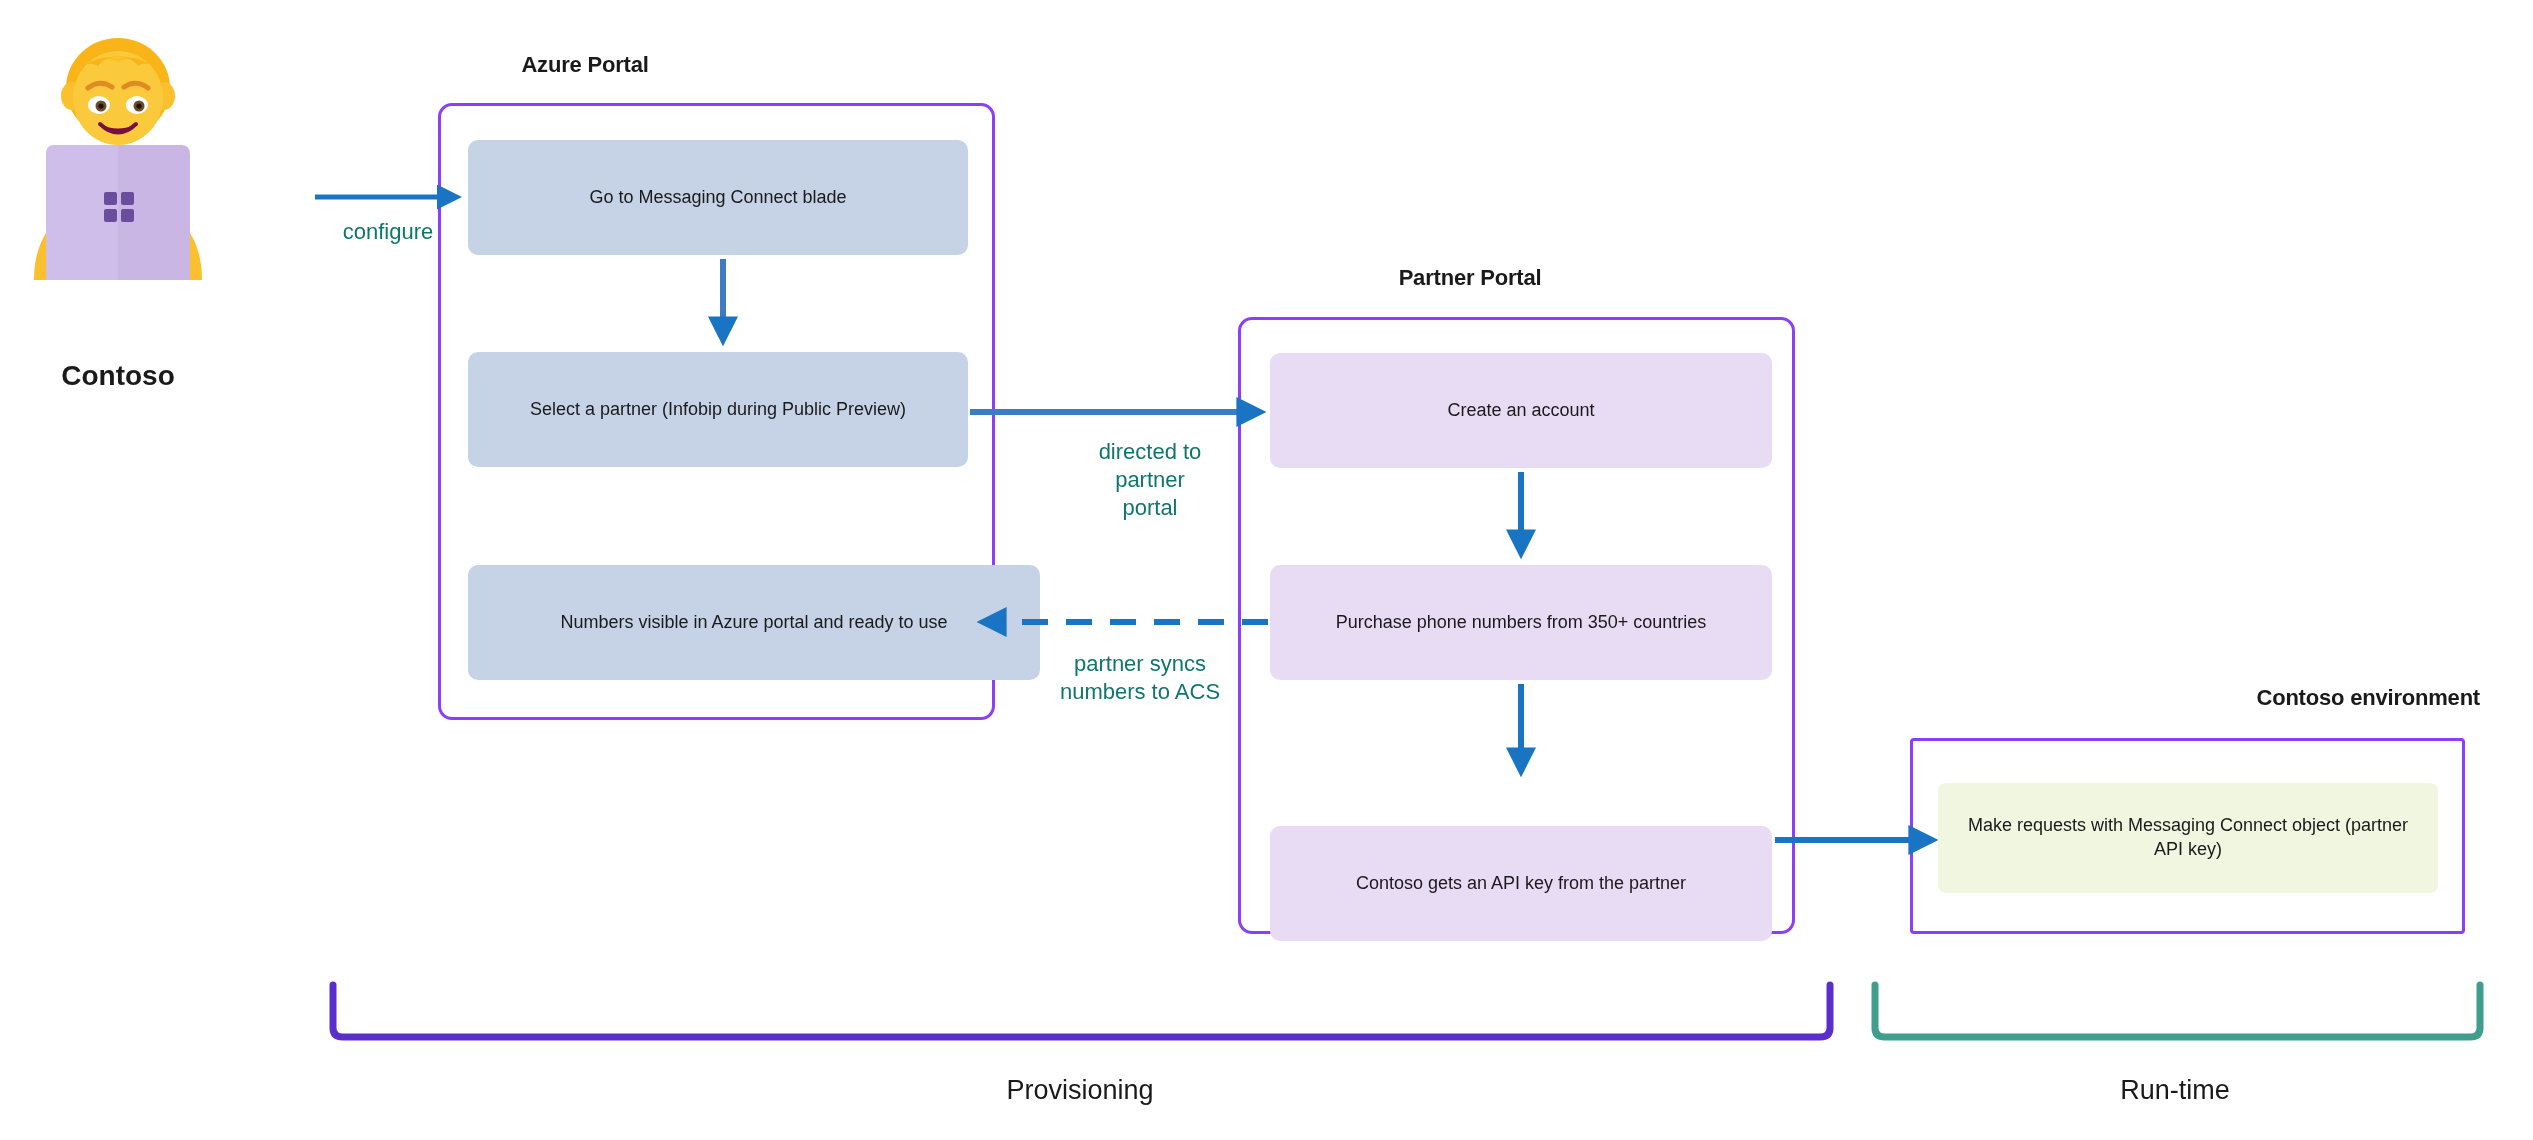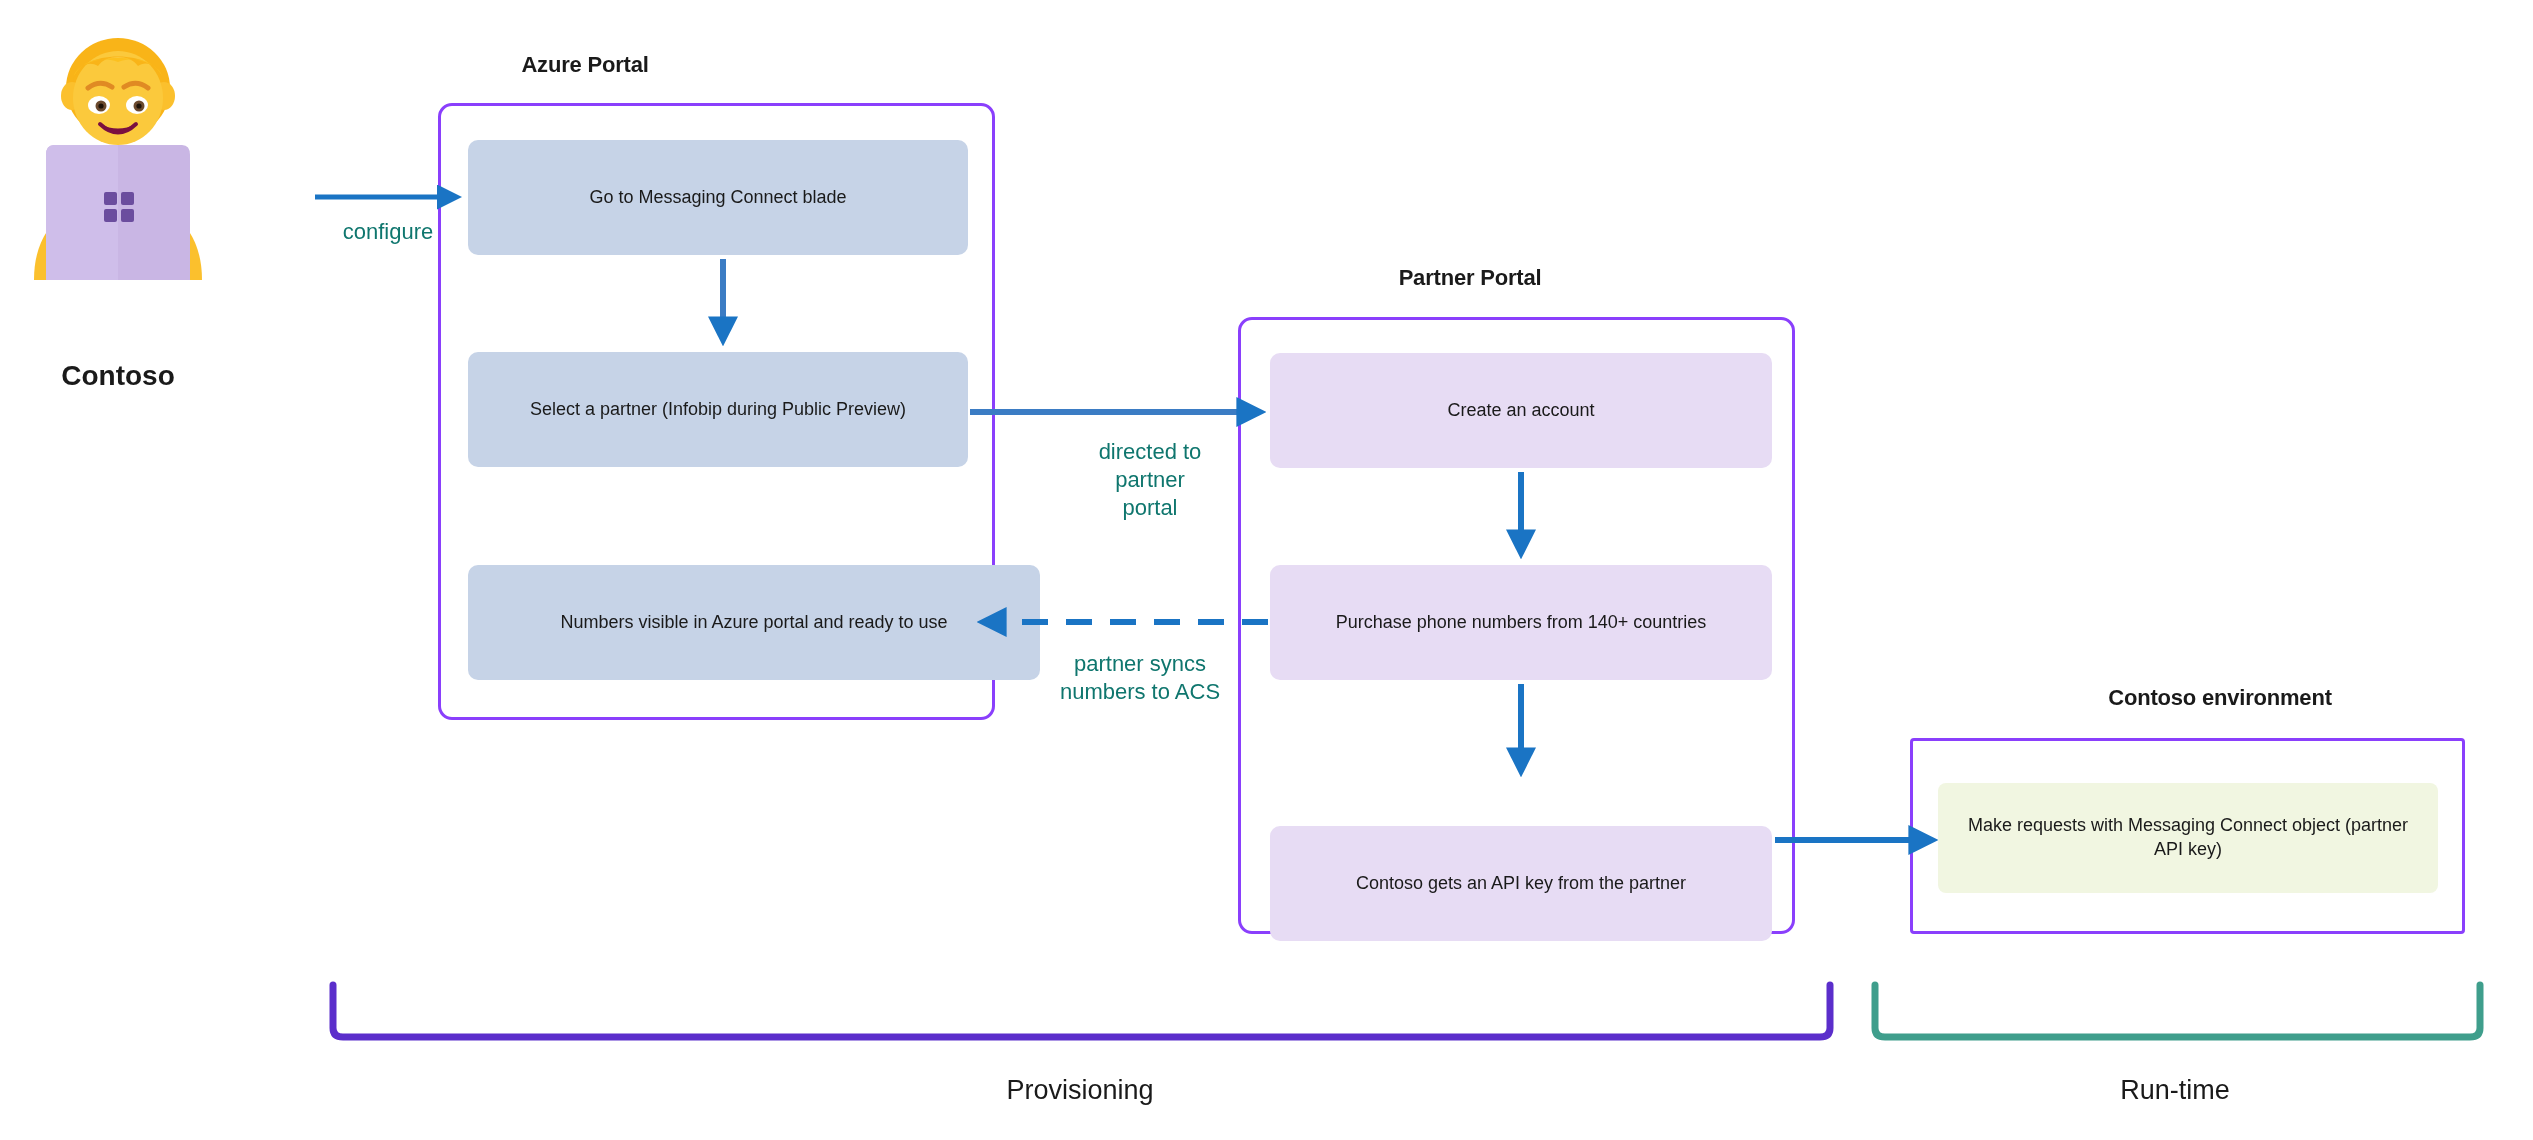--- a/index.html
+++ b/index.html
@@ -158,28 +158,28 @@
   </div>
 
   <div class="group-title" style="left:1290px; top:265px; width:360px;">Partner Portal</div>
   <div class="group-box" id="box-partner" style="left:1238px; top:317px; width:557px; height:617px;"></div>
 
   <div class="node purple" style="left:1270px; top:353px; width:502px; height:115px;">
     <span>Create an account</span>
   </div>
 
   <div class="node purple" style="left:1270px; top:565px; width:502px; height:115px;">
-    <span>Purchase phone numbers from 140+ countries</span>
+    <span>Purchase phone numbers from 350+ countries</span>
   </div>
 
   <div class="node purple" style="left:1270px; top:783px; width:502px; height:115px;margin-top:43px;">
     <span>Contoso gets an API key from the partner</span>
   </div>
 
-  <div class="group-title" style="left:1960px; top:685px; width:520px;">Contoso environment</div>
+  <div class="group-title" style="left:1960px; top:685px; width:520px;text-align:right;">Contoso environment</div>
   <div class="group-box" id="box-contoso" style="left:1910px; top:738px; width:555px; height:196px; border-radius:4px;"></div>
 
   <div class="node green" style="left:1938px; top:783px; width:500px; height:110px;">
     <span>Make requests with Messaging Connect object (partner API key)</span>
   </div>
 
   <svg class="overlay">
     <defs>
       <marker id="arrowhead" markerWidth="5" markerHeight="5" refX="3.6" refY="2.5" orient="auto" markerUnits="strokeWidth">
         <path d="M0,0 L5,2.5 L0,5 Z" fill="#1a74c4"></path>

